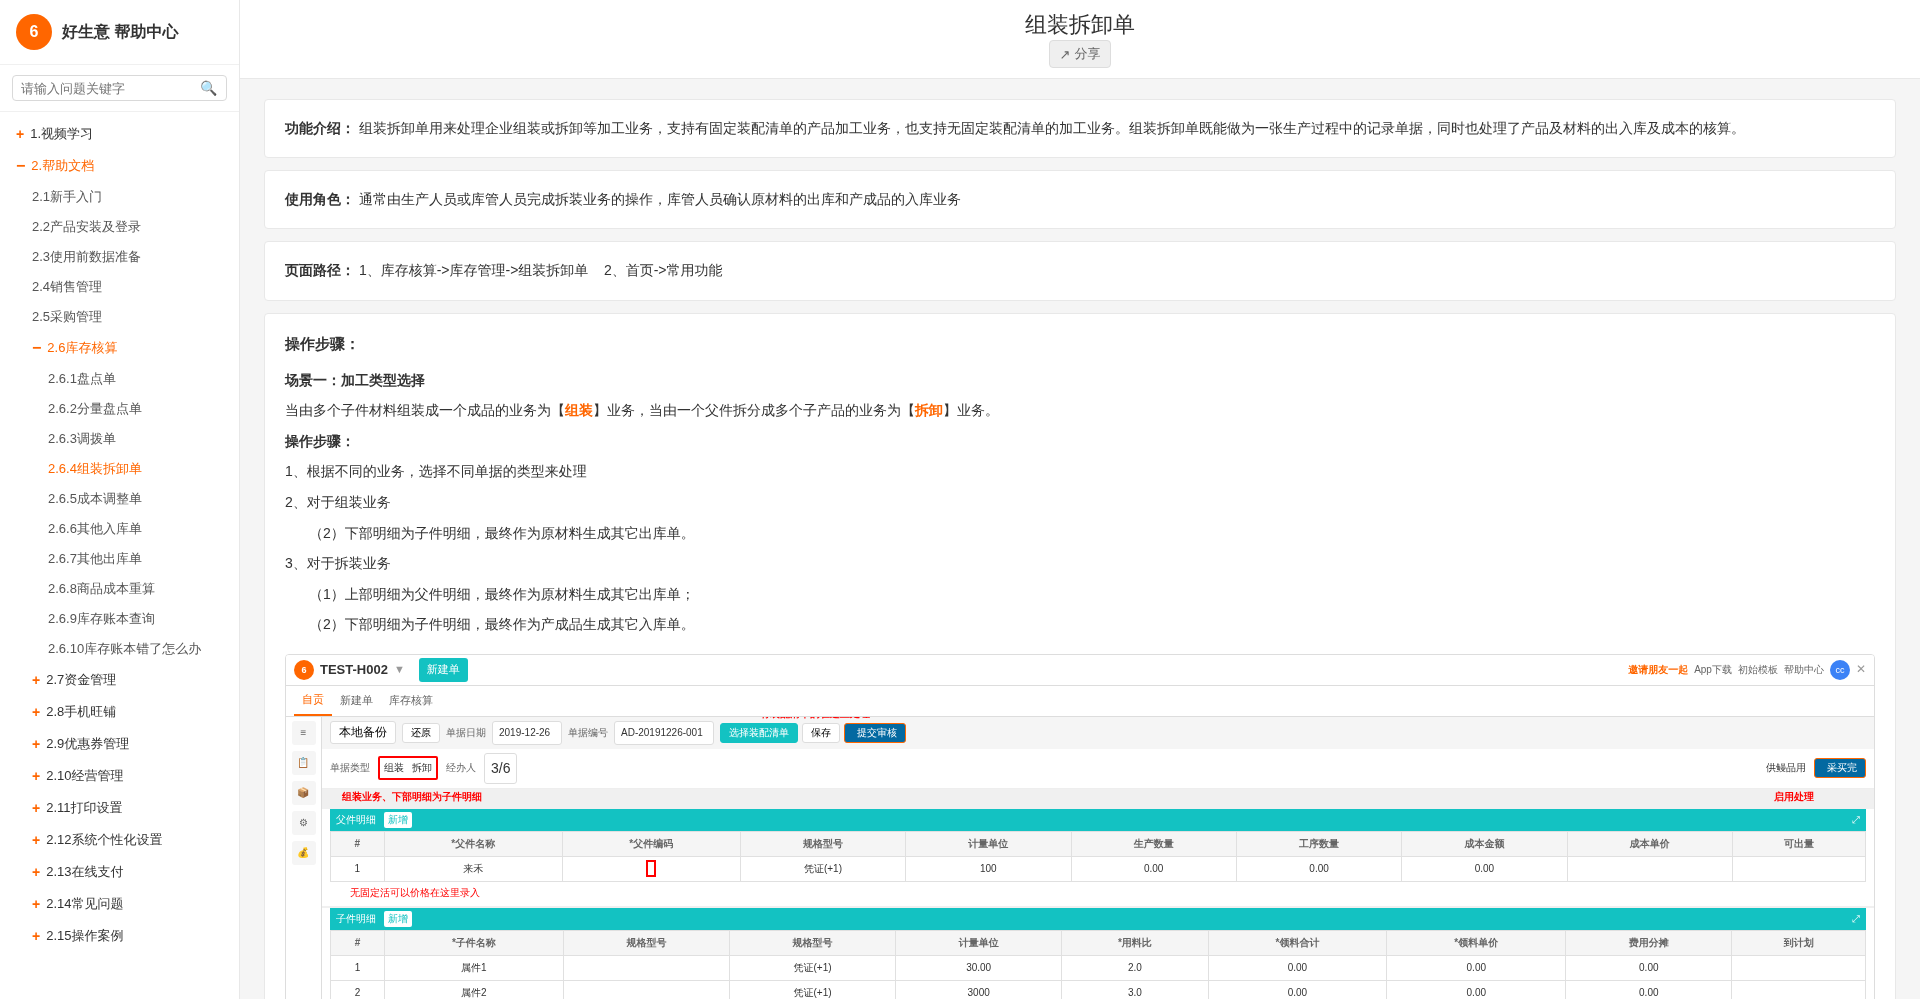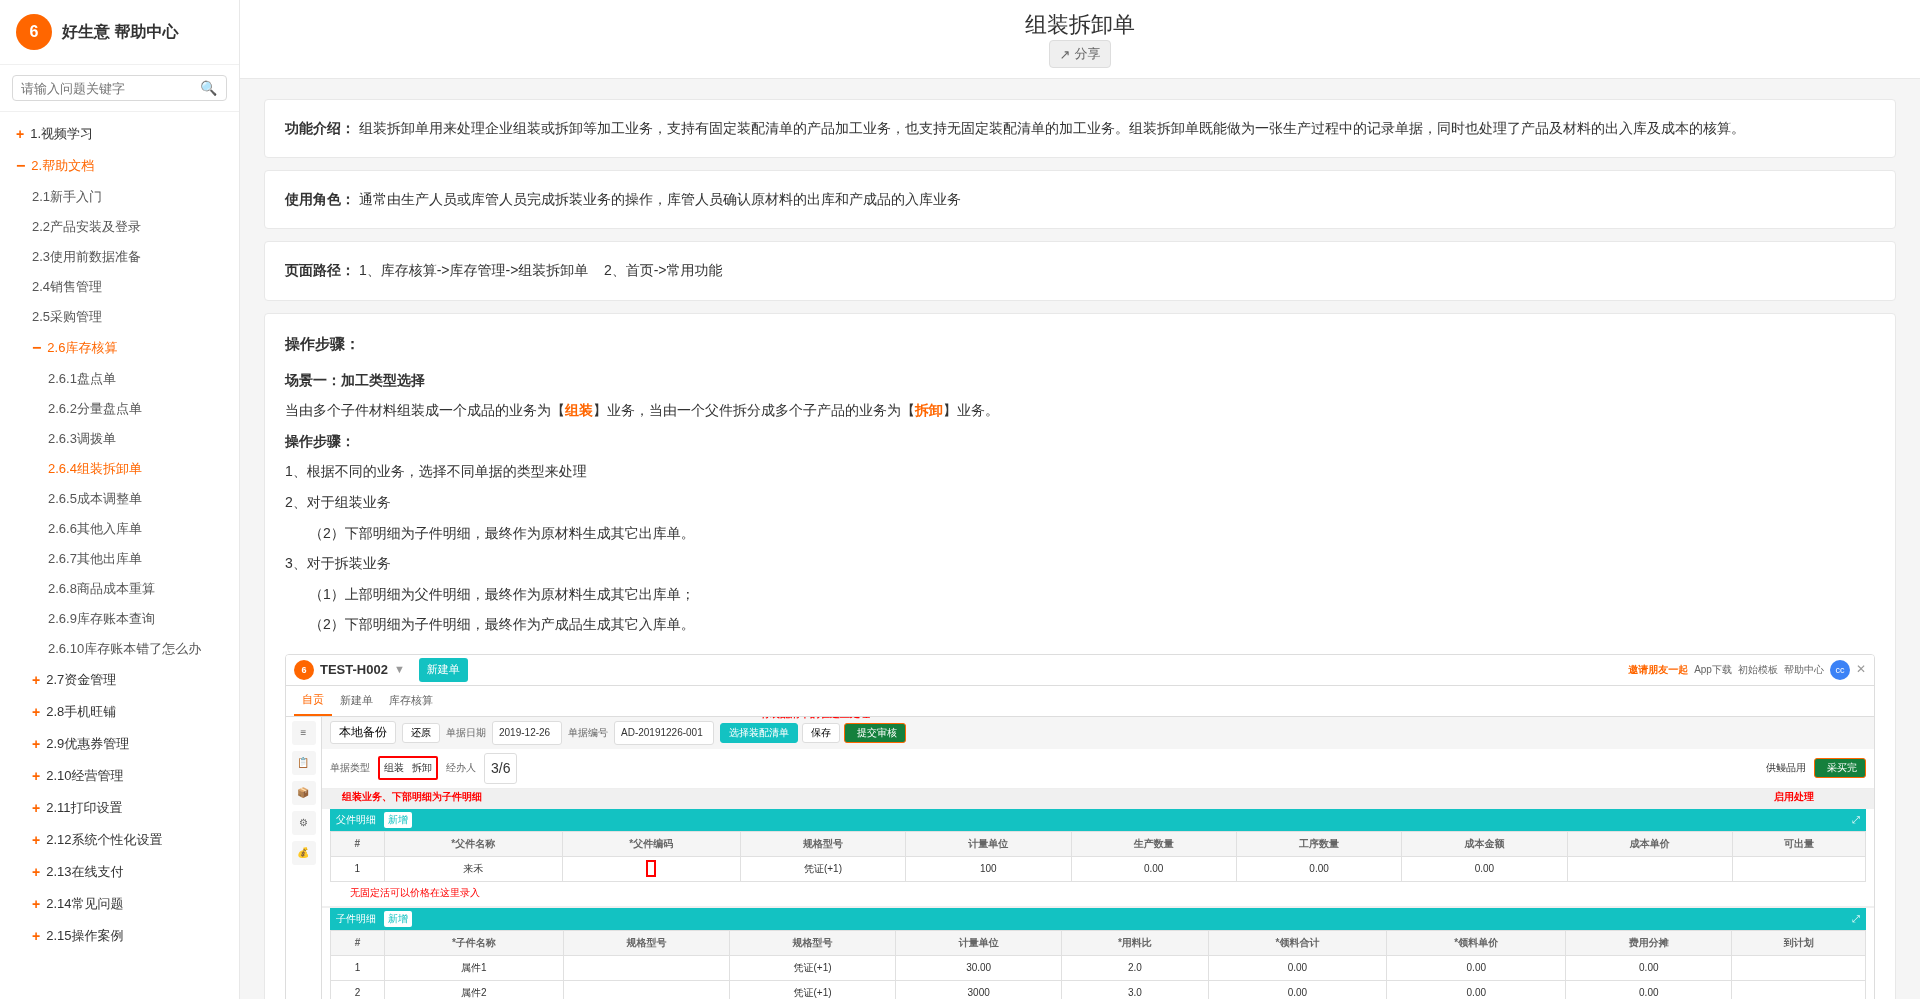--- a/index.html
+++ b/index.html
@@ -38,21 +38,21 @@
     .step-line { margin: 4px 0; line-height: 1.9; }
     .sub-step { padding-left: 24px; }
 
     
     .screenshot-container { margin-top: 16px; border: 1px solid #ddd; border-radius: 4px; overflow: hidden; background: #e8e8e8; width: 100%; }
 
     
     .sim-app { font-size: 11px; background: #f0f0f0; }
     .sim-logo { width: 20px; height: 20px; border-radius: 50%; background: #f60; display: flex; align-items: center; justify-content: center; color: #fff; font-size: 9px; font-weight: bold; }
     .sim-btn { background: #fff; border: 1px solid #ddd; border-radius: 3px; padding: 2px 8px; font-size: 11px; cursor: pointer; }
-    .sim-btn.orange { background: #15803d; color: #fff; border-color: #f60; padding-left: 12px; }
+    .sim-btn.orange { background: #0369a1; color: #fff; border-color: #f60; padding-left: 12px; }
     .sim-field { background: #fff; border: 1px solid #ddd; border-radius: 3px; padding: 2px 6px; font-size: 11px; min-width: 80px; }
     .sim-table { width: 100%; border-collapse: collapse; font-size: 10px; }
     .sim-table th { background: #f5f5f5; border: 1px solid #e0e0e0; padding: 3px 5px; color: #666; text-align: center; }
     .sim-table td { border: 1px solid #e0e0e0; padding: 3px 5px; text-align: center; color: #333; }
 
     .sim-nav-left { width: 36px; background: #fff; border-right: 1px solid #ddd; display: flex; flex-direction: column; align-items: center; padding-top: 4px; gap: 6px; }
     .sim-nav-icon { width: 24px; height: 24px; background: #f5f5f5; border-radius: 3px; display: flex; align-items: center; justify-content: center; font-size: 10px; color: #666; cursor: pointer; }
 
     .sim-main-content { flex: 1; overflow: hidden; }
   </style>

